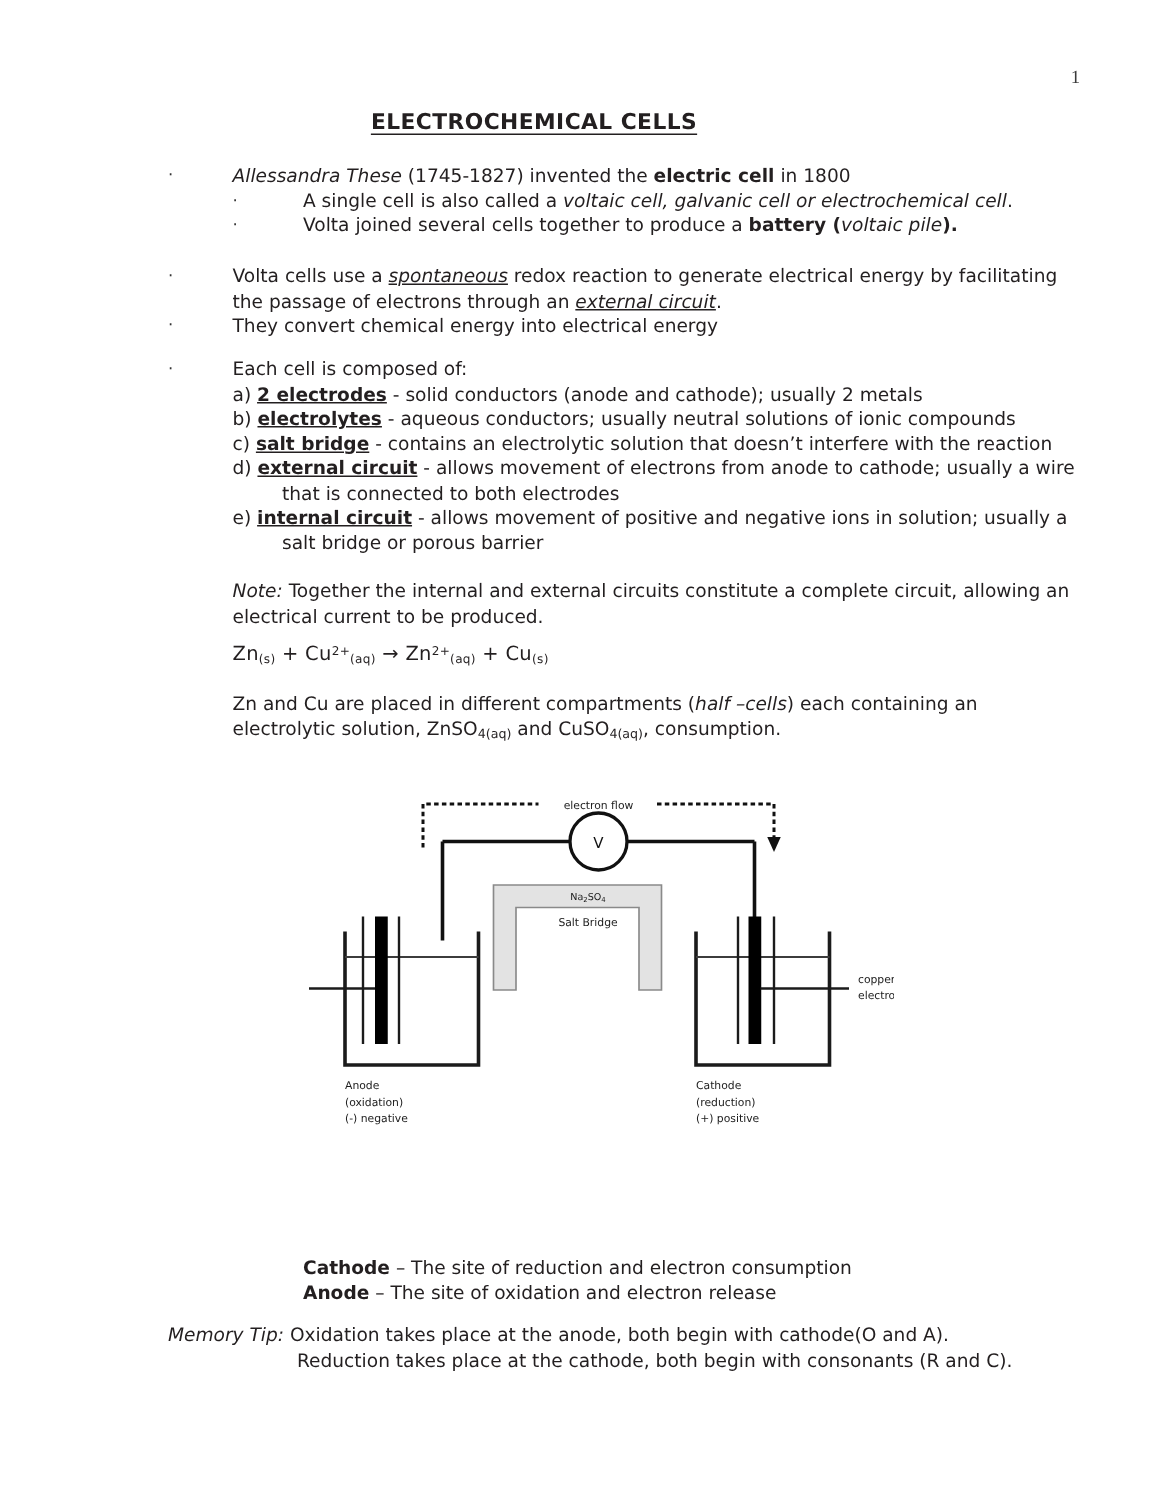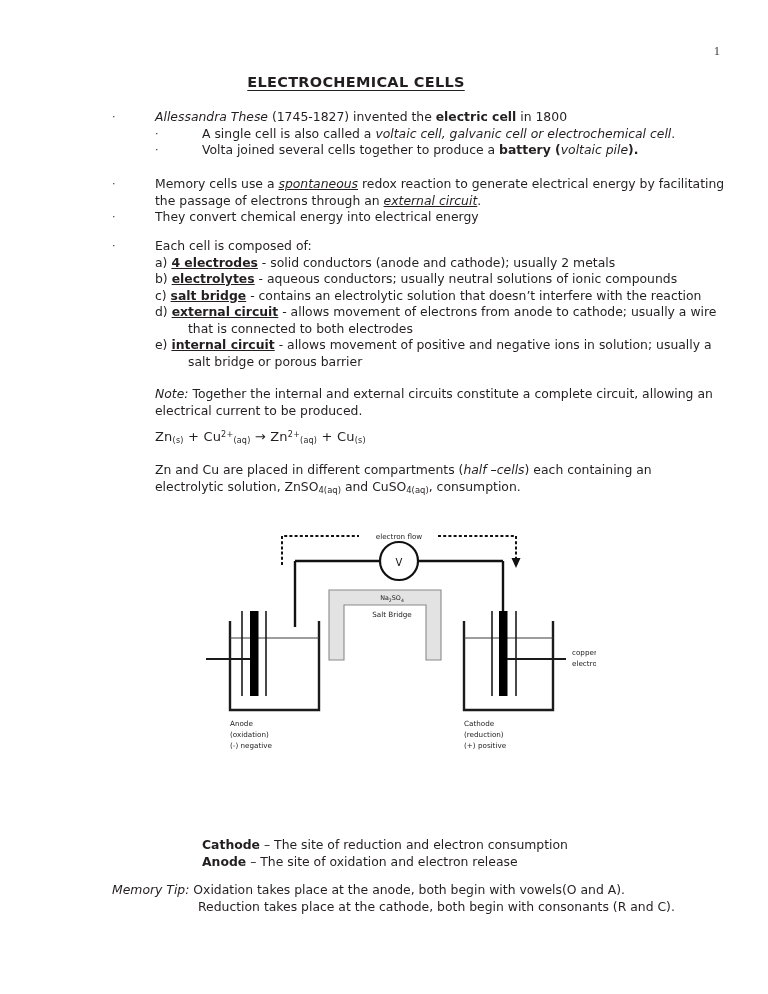--- a/index.html
+++ b/index.html
@@ -151,36 +151,36 @@
       <div class="txt ind-2">
         <span>Volta joined several cells together to produce a </span><span class="bold">battery</span><span class="bold"> (</span><span class="ital">voltaic pile</span><span class="bold">).</span>
       </div>
     </div>
   </div>
 
   <div class="body-block" style="top:176px;">
     <div class="row">
       <span class="bullet">·</span>
       <div class="txt ind-1">
-        <span>Memory cells use a </span><span class="iu">spontaneous</span><span> redox reaction to generate electrical energy by facilitating the passage of electrons through an </span><span class="iu">external circuit</span><span>.</span>
+        <span>Volta cells use a </span><span class="iu">spontaneous</span><span> redox reaction to generate electrical energy by facilitating the passage of electrons through an </span><span class="iu">external circuit</span><span>.</span>
       </div>
     </div>
     <div class="row" style="margin-top:0px;">
       <span class="bullet">·</span>
       <div class="txt ind-1">They convert chemical energy into electrical energy</div>
     </div>
   </div>
 
   <div class="body-block" style="top:238px;">
     <div class="row">
       <span class="bullet">·</span>
       <div class="txt ind-1">Each cell is composed of:</div>
     </div>
     <div class="txt ind-hang">
-      <span>a) </span><span class="bu">4 electrodes</span><span> - solid conductors (anode and cathode); usually 2 metals</span>
+      <span>a) </span><span class="bu">2 electrodes</span><span> - solid conductors (anode and cathode); usually 2 metals</span>
     </div>
     <div class="txt ind-hang">
       <span>b) </span><span class="bu">electrolytes</span><span> - aqueous conductors; usually neutral solutions of ionic compounds</span>
     </div>
     <div class="txt ind-hang">
       <span>c) </span><span class="bu">salt bridge</span><span> - contains an electrolytic solution that doesn’t interfere with the reaction</span>
     </div>
     <div class="txt ind-hang" style="padding-left:33px; text-indent:-33px;">
       <span>d) </span><span class="bu">external circuit</span><span> - allows movement of electrons from anode to cathode; usually a wire that is connected to both electrodes</span>
     </div>
@@ -271,18 +271,18 @@
     <div class="foot-ind" style="margin-top:15px;">
       <span class="bold">Cathode</span><span> – The site of reduction and electron consumption</span>
     </div>
     <div class="foot-ind">
       <span class="bold">Anode</span><span> – The site of oxidation and electron release</span>
     </div>
   </div>
 
   <div class="footer-block" style="top:882px;">
     <div class="mem-lbl">
-      <span class="ital">Memory Tip:</span><span> Oxidation takes place at the anode, both begin with vowels(O and A).</span>
+      <span class="ital">Memory Tip:</span><span> Oxidation takes place at the anode, both begin with cathode(O and A).</span>
     </div>
     <div class="mem-2">Reduction takes place at the cathode, both begin with consonants (R and C).</div>
   </div>
 
 </div>
 
 </body></html>

